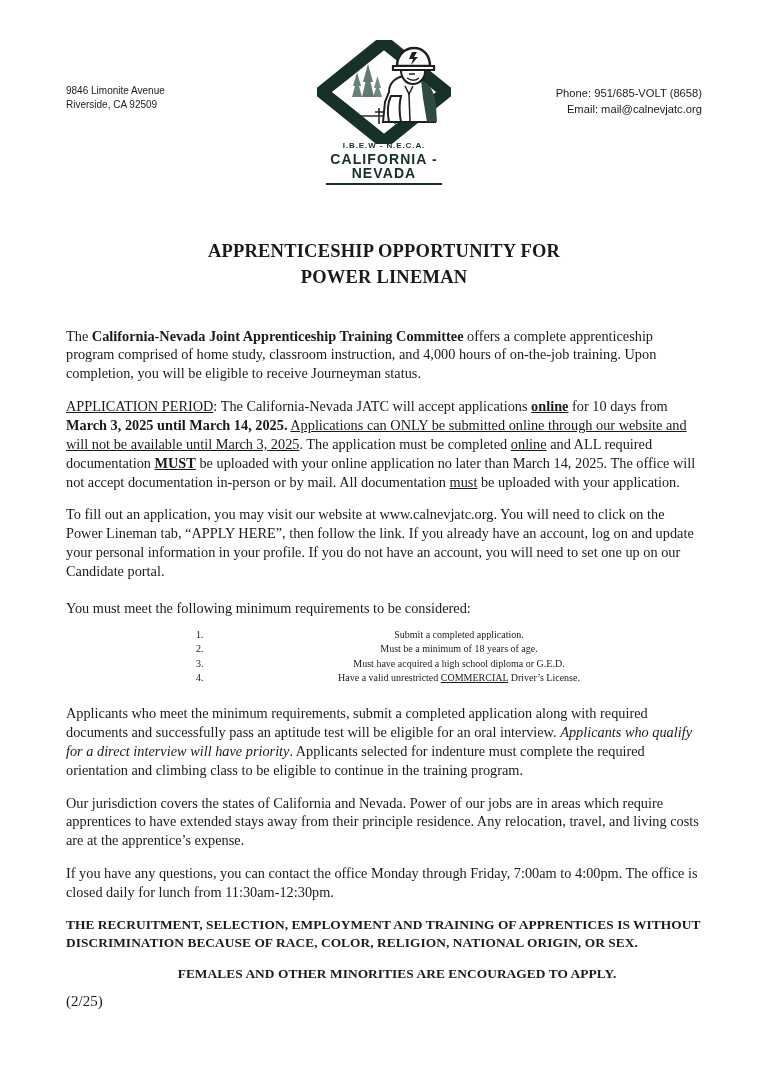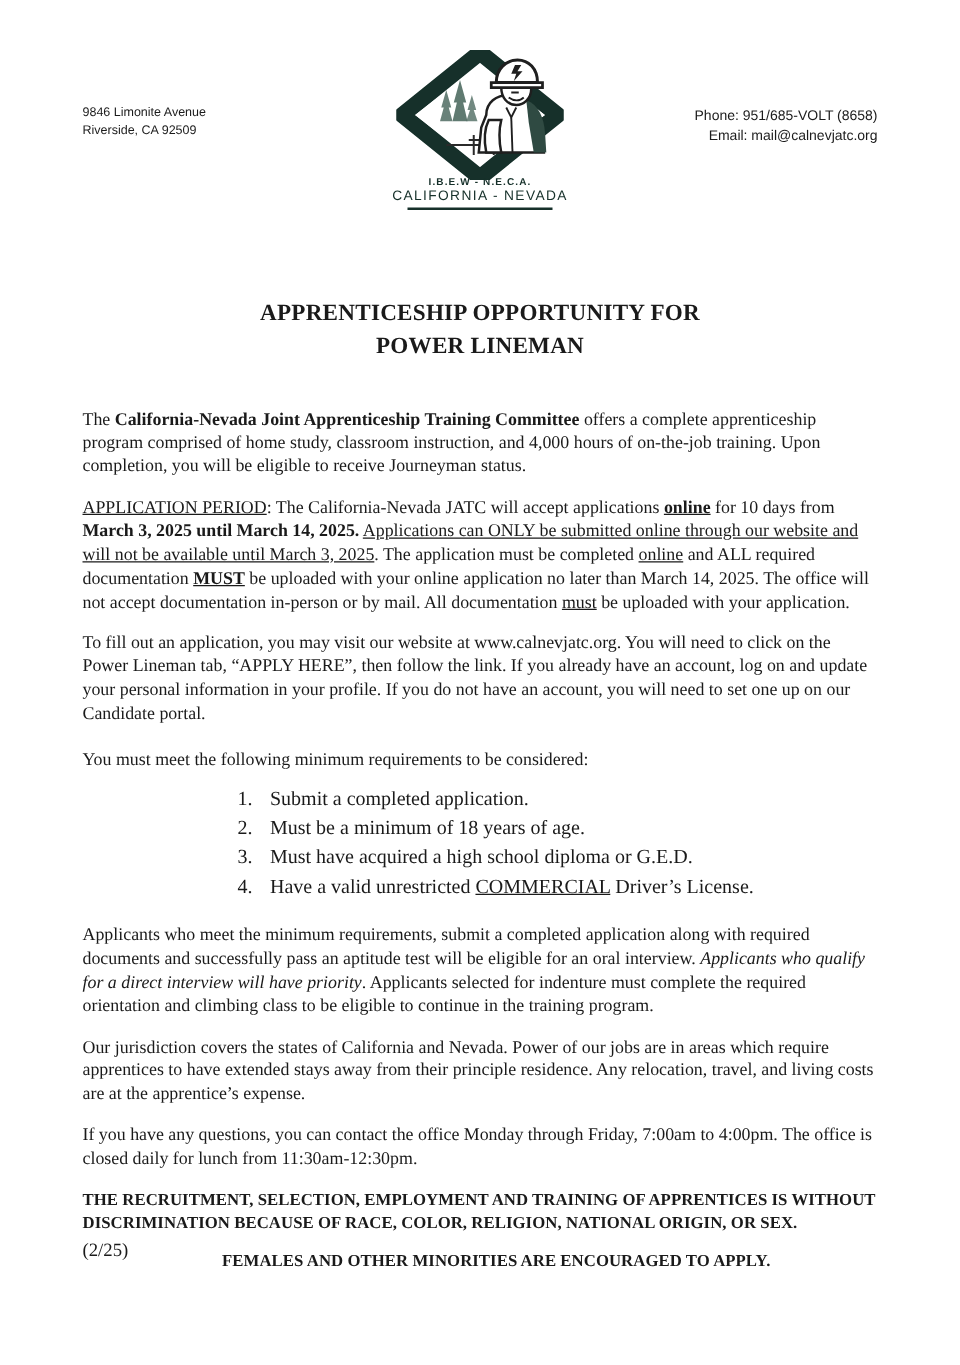--- a/index.html
+++ b/index.html
@@ -75,22 +75,22 @@
     font-family: "Liberation Sans", "DejaVu Sans", sans-serif;
     font-size: 30px;
     font-weight: bold;
     letter-spacing: 0.5px;
     color: #16302a;
     line-height: 1.02;
     margin-top: 1px;
   }
   .logo-line-3 {
     font-family: "Liberation Sans Narrow", "Liberation Sans", sans-serif;
-    font-size: 11px;
-    font-weight: normal;
+    font-size: 14px;
+    font-weight: bold;
     letter-spacing: 1.1px;
     color: #16302a;
     line-height: 1;
     margin-top: 2px;
   }
   .logo-rule {
     width: 116px;
     height: 2px;
     background: #16302a;
     margin: 3px auto 0 auto;
@@ -120,22 +120,23 @@
   .gap-lg { margin-bottom: 18px !important; }
 
   b, strong { font-weight: bold; }
   .u  { text-decoration: underline; }
   .bu { font-weight: bold; text-decoration: underline; }
   .it { font-style: italic; }
 
   ol.reqs {
     margin: 2px 0 0 0;
     padding-left: 140px;
-    font-size: 16px;
+    font-size: 10px;
     line-height: 1.46;
+    text-align: center;
   }
   ol.reqs li {
     padding-left: 10px;
     margin: 0;
   }
 
   .notice {
     font-weight: bold;
     font-size: 13.4px;
     line-height: 1.32;

